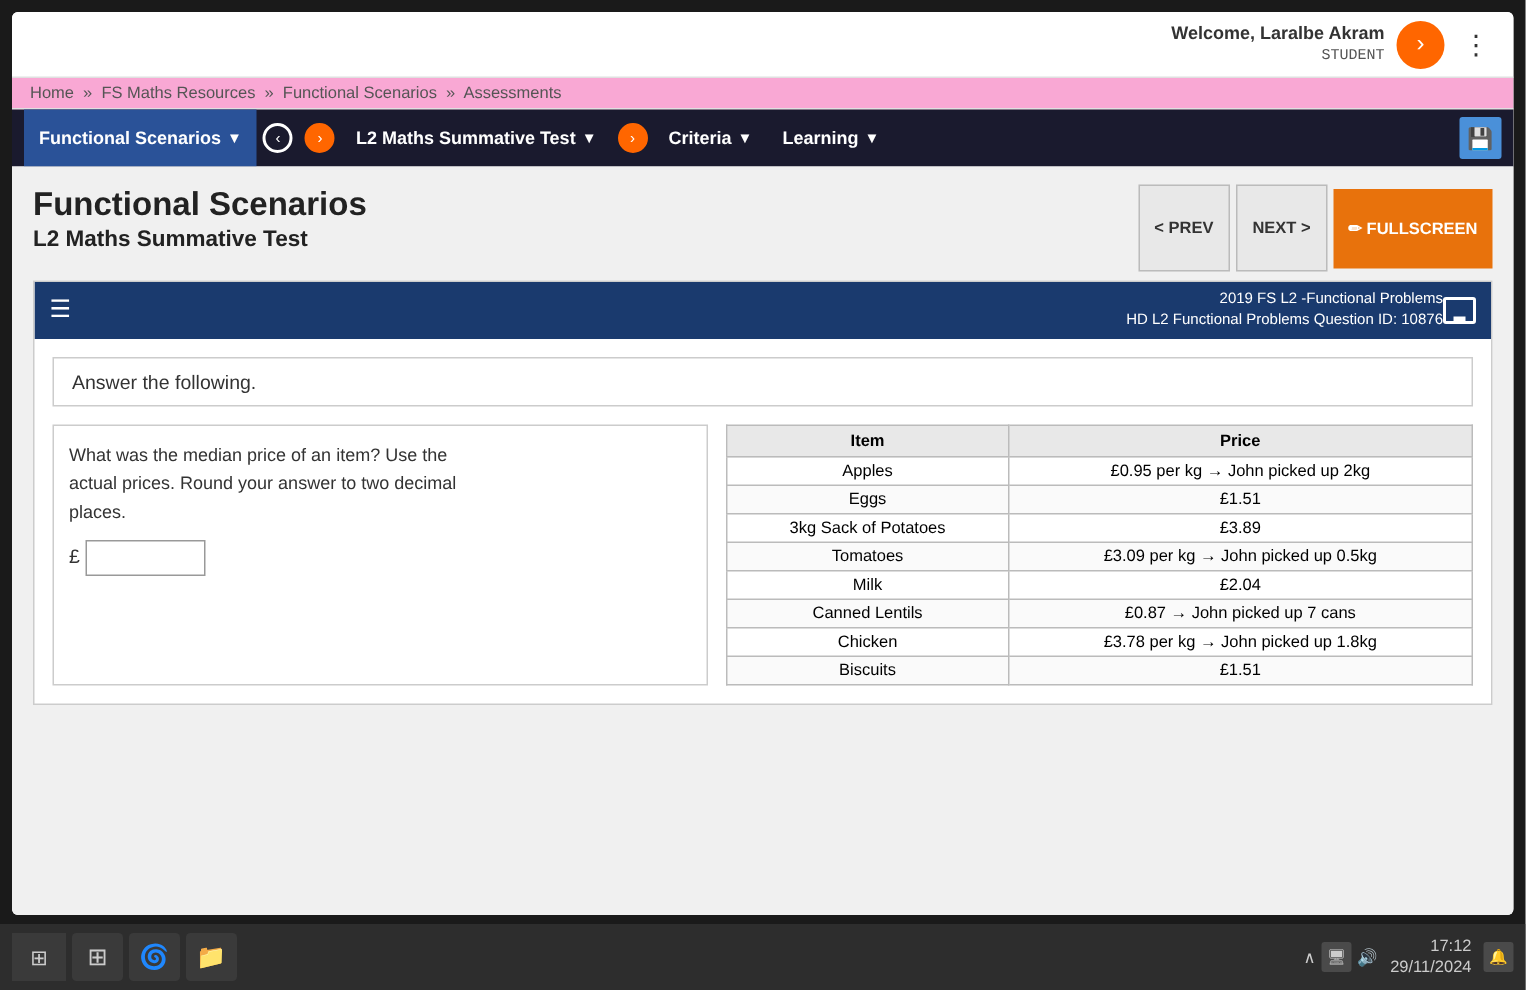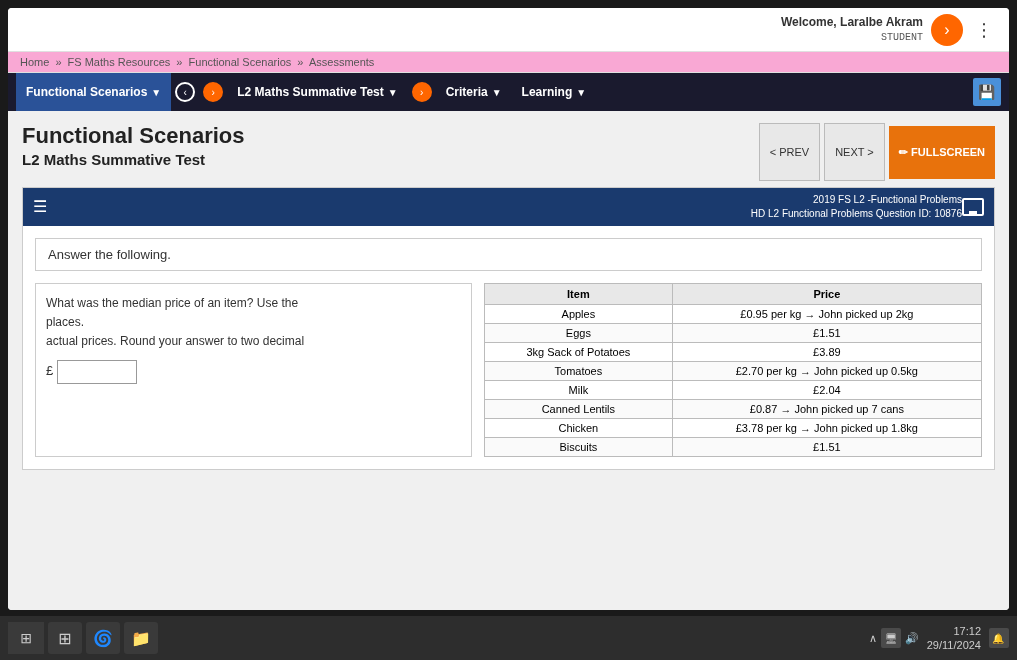--- a/index.html
+++ b/index.html
@@ -242,21 +242,21 @@
       margin-top: 2px;
     }
     .action-buttons {
       display: flex;
       gap: 4px;
       align-items: center;
     }
     .btn-prev, .btn-next {
       padding: 22px 10px;
       font-size: 11px;
-      font-weight: normal;
+      font-weight: bold;
       background: #e8e8e8;
       border: 1px solid #bbb;
       cursor: pointer;
       color: #333;
     }
     .btn-fullscreen {
       padding: 20px 10px;
       font-size: 11px;
       font-weight: bold;
       background: #e8720c;
@@ -460,22 +460,22 @@
       <div class="question-area">
 
         <div class="answer-box">
           <span>Answer the following.</span>
         </div>
 
         <div class="question-content">
 
           <div class="question-left">
             <div>What was the median price of an item? Use the</div>
+            <div>actual prices. Round your answer to two decimal</div>
             <div>places.</div>
-            <div>actual prices. Round your answer to two decimal</div>
             <div class="answer-input-row">
               <span class="pound-label">£</span>
               <input class="answer-input" type="text" value="" style="">
             </div>
           </div>
 
           <div class="question-right">
             <table class="price-table">
               <thead>
                 <tr>
@@ -491,21 +491,21 @@
                   <tr>
                     <td>Eggs</td>
                     <td>£1.51</td>
                   </tr>
                   <tr>
                     <td>3kg Sack of Potatoes</td>
                     <td>£3.89</td>
                   </tr>
                   <tr>
                     <td>Tomatoes</td>
-                    <td>£2.70 per kg → John picked up 0.5kg</td>
+                    <td>£3.09 per kg → John picked up 0.5kg</td>
                   </tr>
                   <tr>
                     <td>Milk</td>
                     <td>£2.04</td>
                   </tr>
                   <tr>
                     <td>Canned Lentils</td>
                     <td>£0.87 → John picked up 7 cans</td>
                   </tr>
                   <tr>

